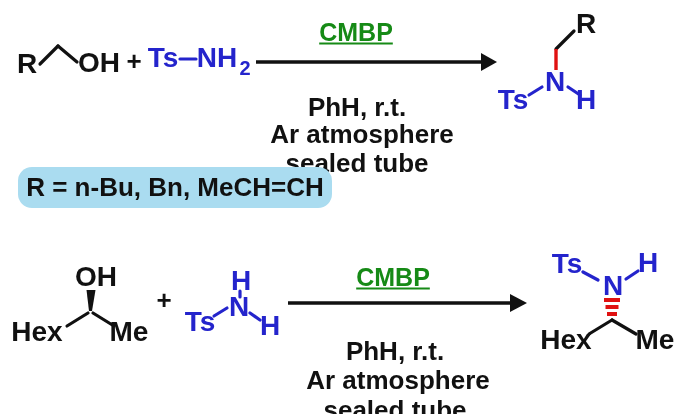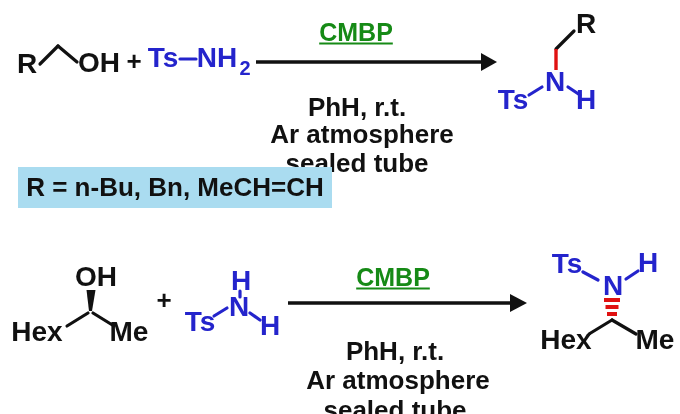--- a/index.html
+++ b/index.html
@@ -21,21 +21,21 @@
   .lbl{position:absolute; transform:translate(-50%,-50%); white-space:nowrap; line-height:1;}
   .atom{font-size:28px; color:var(--ink);}
   .blue{color:var(--blue);}
   .sub{font-size:20px;}
   .cond{font-size:26px; color:var(--ink);margin-top:17px;}
   .reagent{font-size:25px; color:var(--green);text-decoration:underline;}
   .plus{font-size:26px; color:var(--ink);}
   .rbox{
     position:absolute; left:18px; top:167px; width:314px; height:41px;
     background:var(--hl); display:flex; align-items:center; justify-content:center;
-    font-size:26px; color:var(--ink);
+    font-size:26px; color:var(--ink);border-radius:14px;
   }
 </style>
 </head>
 <body>
 
 <div class="canvas">
 
   <svg class="overlay" viewBox="0 0 680 414">
 
     <line class="bk" x1="40" y1="64" x2="58" y2="46"></line>

